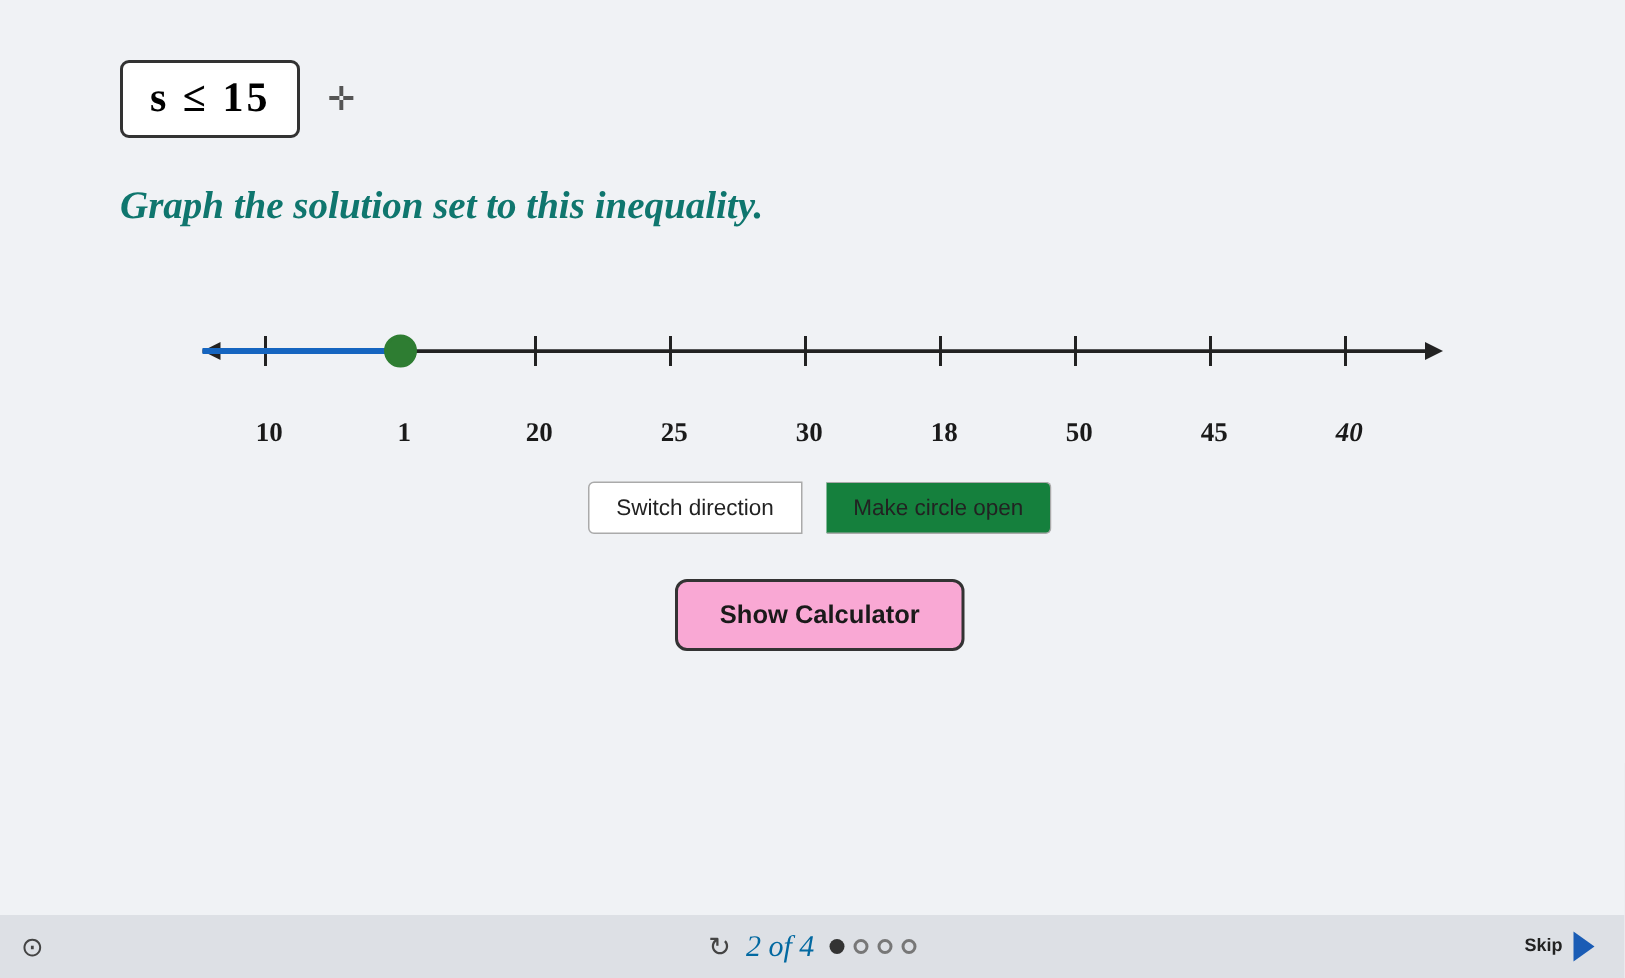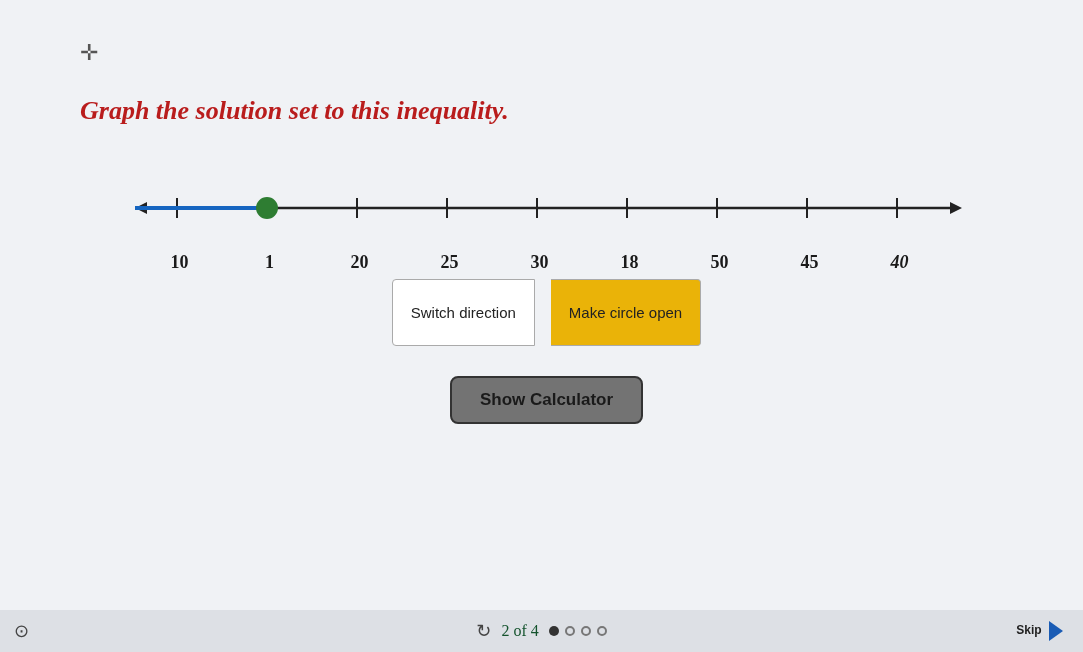--- a/index.html
+++ b/index.html
@@ -41,21 +41,21 @@
     .move-icon {
       font-size: 22px;
       color: #555;
       cursor: grab;
     }
     .instruction {
       font-size: 26px;
       font-weight: bold;
       margin-bottom: 50px;
       font-style: italic;
-      color: #b91c1c;
+      color: #0f766e;
     }
     .number-line-container {
       width: 100%;
       display: flex;
       flex-direction: column;
       align-items: center;
       padding-left: 10px;
     }
     .number-line-svg-wrapper {
       width: 860px;
@@ -70,45 +70,45 @@
     }
     .nl-label {
       font-size: 18px;
       font-weight: bold;
       color: #1a1a1a;
       text-align: center;
     }
     .buttons-row {
       display: flex;
       gap: 16px;
-      margin-top: 6px;
+      margin-top: 22px;
     }
     .btn-switch {
       border: 1px solid #aaa;
       background: white;
       padding: 8px 18px;
       font-size: 15px;
       cursor: pointer;
       border-radius: 4px 0 0 4px;
       color: #222;
     }
     .btn-circle {
       border: 1px solid #aaa;
       border-left: none;
-      background: #eab308;
-      padding: 24px 18px;
+      background: #15803d;
+      padding: 8px 18px;
       font-size: 15px;
       cursor: pointer;
       border-radius: 0 4px 4px 0;
       color: #222;
     }
     .btn-calculator {
       margin-top: 30px;
       border: 2px solid #333;
-      background: #737373;
+      background: #f9a8d4;
       padding: 12px 28px;
       font-size: 17px;
       font-weight: bold;
       cursor: pointer;
       border-radius: 8px;
       color: #1a1a1a;
     }
     .bottom-bar {
       width: 100%;
       height: 42px;
@@ -123,22 +123,23 @@
       display: flex;
       align-items: center;
       gap: 10px;
     }
     .refresh-icon {
       font-size: 18px;
       color: #444;
       cursor: pointer;
     }
     .progress-text {
-      font-size: 16px;
-      color: #14532d;
+      font-size: 20px;
+      color: #0369a1;
+      font-style: italic;
     }
     .dots {
       display: flex;
       gap: 6px;
       align-items: center;
     }
     .dot {
       width: 10px;
       height: 10px;
       border-radius: 50%;
@@ -171,20 +172,21 @@
       font-size: 18px;
       color: #444;
     }
   </style>
 </head>
 <body>
 
 <div class="main-card">
 
   <div class="inequality-box">
+    <div class="inequality-display">s ≤ 15</div>
     <span class="move-icon">✛</span>
   </div>
 
   <div class="instruction">Graph the solution set to this inequality.</div>
 
   <div class="number-line-container">
     <div class="number-line-svg-wrapper">
       <svg width="860" height="70">
 
         <line x1="18" y1="32" x2="840" y2="32" stroke="#222" stroke-width="2.5"></line>

